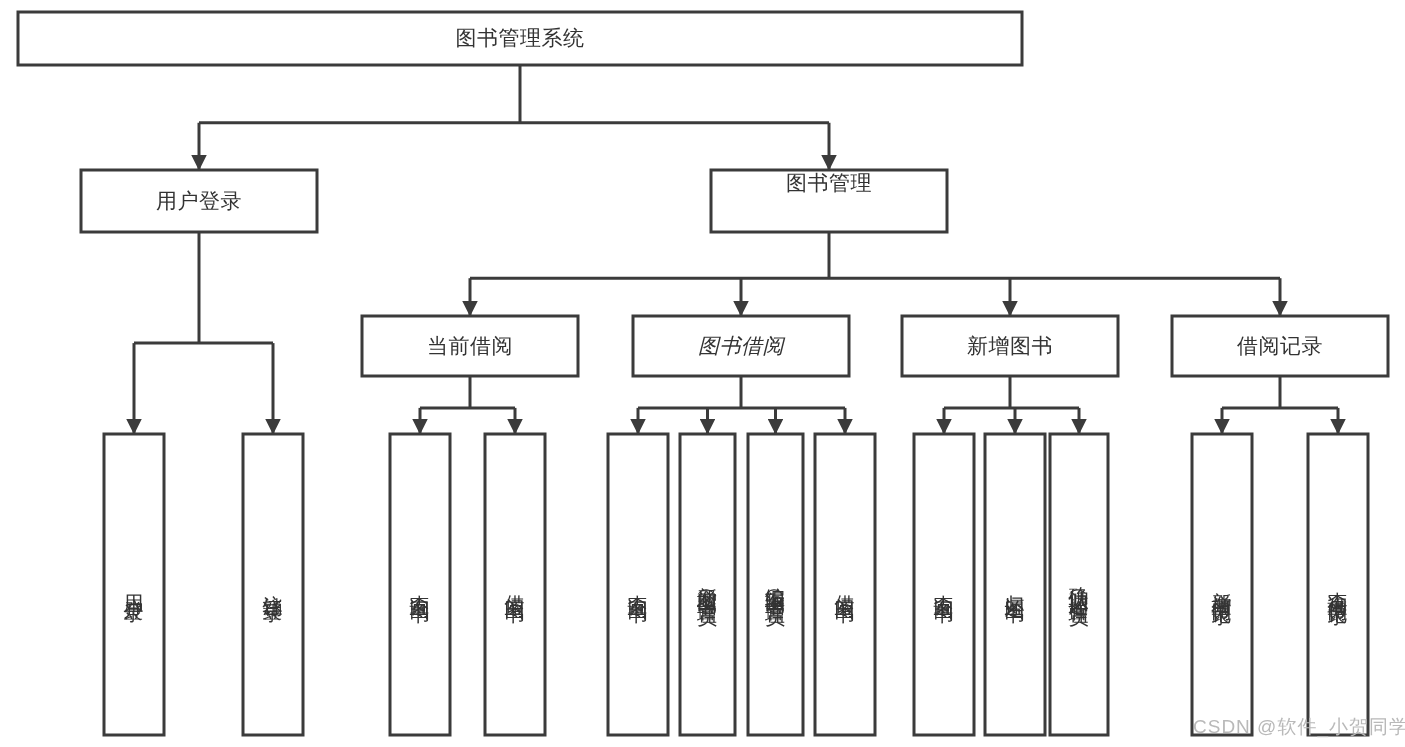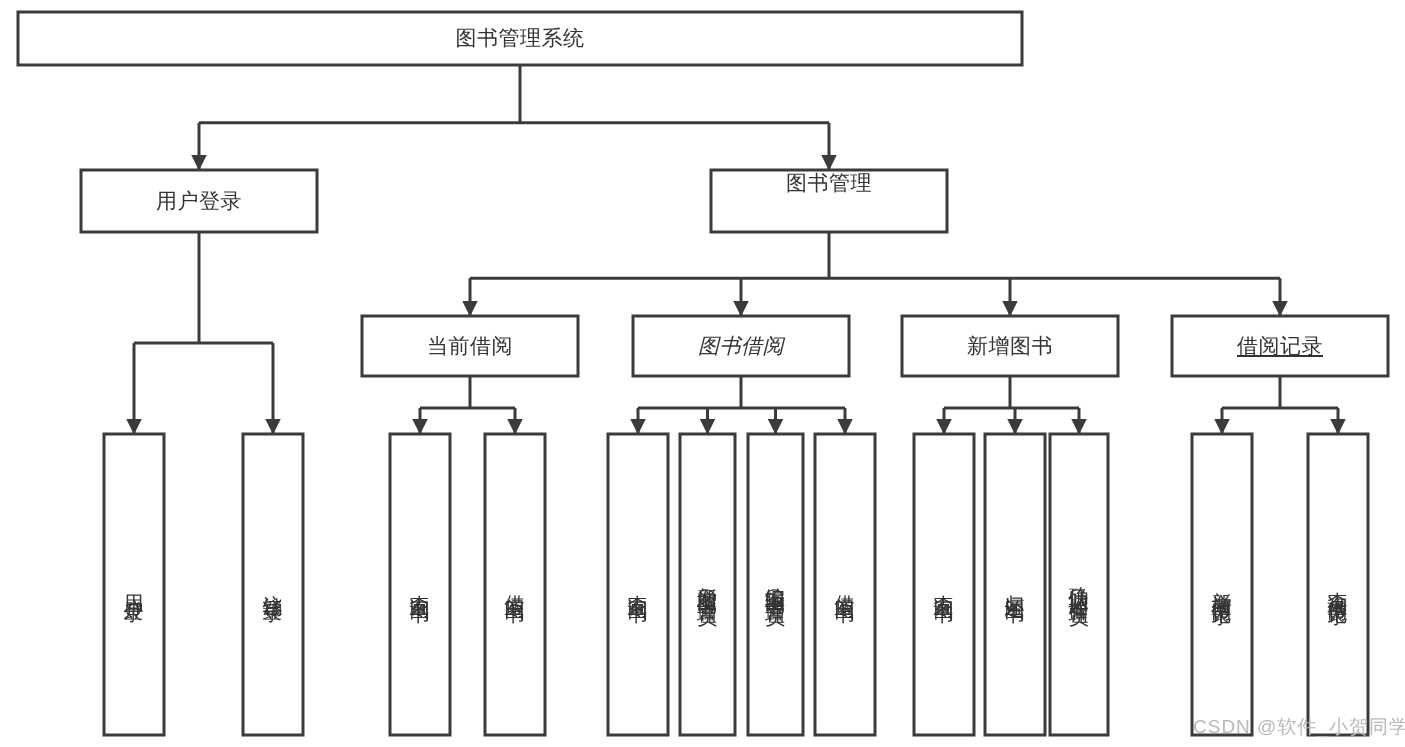--- a/index.html
+++ b/index.html
@@ -134,21 +134,21 @@
       </g>
   </svg>
 
   <div id="label-layer">
       <div class="node-label" style="left: 18px; top: 12px; width: 1004px; height: 53px;">图书管理系统</div>
       <div class="node-label" style="left: 81px; top: 170px; width: 236px; height: 62px;">用户登录</div>
       <div class="node-label" style="left: 711px; top: 152px; width: 236px; height: 62px;">图书管理</div>
       <div class="node-label" style="left: 362px; top: 316px; width: 216px; height: 60px;">当前借阅</div>
       <div class="node-label" style="left: 633px; top: 316px; width: 216px; height: 60px; font-style: italic;">图书借阅</div>
       <div class="node-label" style="left: 902px; top: 316px; width: 216px; height: 60px;">新增图书</div>
-      <div class="node-label" style="left: 1172px; top: 316px; width: 216px; height: 60px; text-decoration: underline;">借阅记录</div>
+      <div class="node-label" style="left: 1172px; top: 316px; width: 216px; height: 60px;">借阅记录</div>
       <div class="node-label vertical" style="left: 104px; top: 434px; width: 60px; height: 301px;">用户登录</div>
       <div class="node-label vertical" style="left: 243px; top: 434px; width: 60px; height: 301px;">注销登录</div>
       <div class="node-label vertical" style="left: 390px; top: 434px; width: 60px; height: 301px;">查询图书</div>
       <div class="node-label vertical" style="left: 485px; top: 434px; width: 60px; height: 301px;">借阅图书</div>
       <div class="node-label vertical" style="left: 608px; top: 434px; width: 60px; height: 301px;">查询图书</div>
       <div class="node-label vertical" style="left: 680px; top: 434px; width: 55px; height: 301px;">新增图书（管理员）</div>
       <div class="node-label vertical" style="left: 748px; top: 434px; width: 55px; height: 301px;">编辑图书（管理员）</div>
       <div class="node-label vertical" style="left: 815px; top: 434px; width: 60px; height: 301px;">借阅图书</div>
       <div class="node-label vertical" style="left: 914px; top: 434px; width: 60px; height: 301px;">查询图书</div>
       <div class="node-label vertical" style="left: 985px; top: 434px; width: 60px; height: 301px;">归还图书</div>

